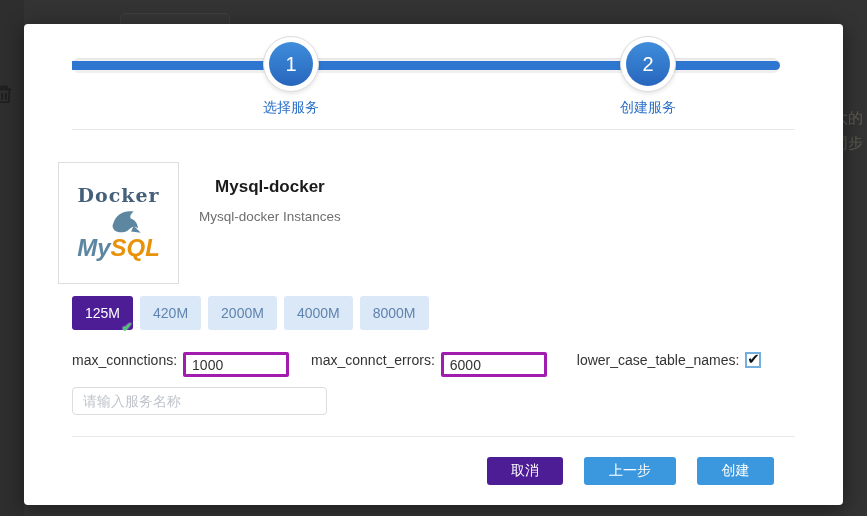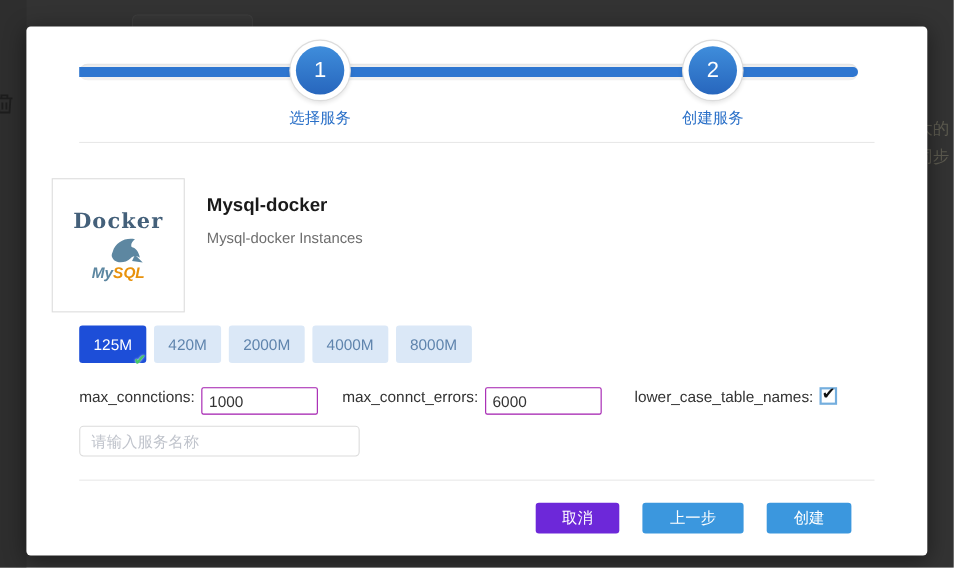--- a/index.html
+++ b/index.html
@@ -36,67 +36,67 @@
   .step-ring { width:56px; height:56px; border-radius:50%; background:#fff;
     border:1px solid #dcdcdc; box-shadow:0 2px 4px rgba(0,0,0,.10); }
   .step-circle { width:44px; height:44px; margin:5px; border-radius:50%;
     background:linear-gradient(#3f8ddb,#2766bd);
     display:flex; align-items:center; justify-content:center; }
   .step-circle span { color:#fff; font-size:20px; }
   .step-label { position:absolute; top:63px; left:-32px; width:120px; text-align:center;
     color:#2a70c8; font-size:14px; }
 
   
-  .service-info { margin:32px 23px 0; display:flex; }
+  .service-info { margin:32px 34px 0; display:flex;text-align:center; }
   .logo-box { width:121px; height:122px; border:1px solid #ddd; background:#fff;
     display:flex; flex-direction:column; align-items:center; justify-content:center; }
   .logo-docker { font-family:"DejaVu Serif","Liberation Serif",serif; font-weight:bold;
     font-size:19px; color:#44607a; letter-spacing:1px; }
   .logo-dolphin { width:40px; height:30px; margin:2px 0 0 10px; }
-  .logo-mysql { font-size:14px; font-weight:bold; font-style:italic; margin-top:-4px; }
+  .logo-mysql { font-size:24px; font-weight:bold; font-style:italic; margin-top:-4px; }
   .logo-mysql .my { color:#5d87a1; }
   .logo-mysql .sql { color:#e8920c; }
   .service-text { margin-left:20px; padding-top:15px; }
   .service-text h2 { font-size:17px; color:#1a1a1a; font-weight:bold; }
   .service-text p { margin-top:12px; font-size:13.5px; color:#6e6e6e; }
 
   
   .mem-row { margin:12px 48px 0; display:flex; gap:7px; }
   .chip { position:relative; height:34px; line-height:34px; padding:0 13px;
     background:#dbe8f7; color:#5f84ad; font-size:14px; border:none; border-radius:3px;
     font-family:inherit; cursor:pointer; }
-  .chip.selected { background:#1d4ed8; color:#fff; }
+  .chip.selected { background:#4c1d95; color:#fff; }
   .chip-check { position:absolute; right:0px; bottom:-4px; color:#44c767; font-size:14px;
     line-height:1; text-shadow:0 0 2px #fff; }
 
   
   .form-row { margin:22px 48px 0; display:flex; align-items:flex-start; font-size:14px; color:#333; }
   .form-row label { margin-right:6px; }
-  .small-input { width:106px; height:25px; border:1px solid #a21caf; border-radius:2px;
+  .small-input { width:106px; height:25px; border:3px solid #a21caf; border-radius:2px;
     padding:0 6px; font-size:14px; color:#333; font-family:inherit; }
   .gap22 { margin-left:22px; }
   .gap30 { margin-left:30px; }
   .checkbox { width:16px; height:16px; background:#fff; border:2px solid #74aede;
     display:flex; align-items:center; justify-content:center; cursor:pointer; }
   .checkbox .checkmark { color:#111; font-size:15px; font-weight:bold; line-height:1;
     margin-top:-3px; }
 
   
   .name-row { margin:10px 48px 0; }
   .name-input { width:255px; height:28px; border:1px solid #dcdcdc; border-radius:4px;
     padding:0 10px; font-size:14px; color:#333; font-family:inherit; }
   .name-input::placeholder { color:#c0c4cc; }
 
   .divider2 { margin:21px 48px 0; border-top:1px solid #e8e8e8; }
 
   
   .footer { margin:20px 69px 0 48px; display:flex; justify-content:flex-end; gap:21px; }
   .btn { height:28px; border:none; border-radius:3px; color:#fff; font-size:14px;
     font-family:inherit; cursor:pointer; }
-  .btn-cancel { min-width:76px; background:#6d28d9;margin-left:47px; }
+  .btn-cancel { min-width:76px; background:#4c1d95;margin-left:47px; }
   .btn-prev { min-width:92px; background:#3b97de; }
   .btn-create { min-width:77px; background:#3b97de; }
 </style>
 </head>
 <body>
 
 <div class="bg-left-strip"></div>
 <div class="bg-trash">
   <svg viewBox="0 0 24 24">
       <path d="M4 7h16M9 7V4h6v3M6 7l1 14h10l1-14M10 11v7M14 11v7" stroke="currentColor" fill="none" stroke-width="1.8"></path>

